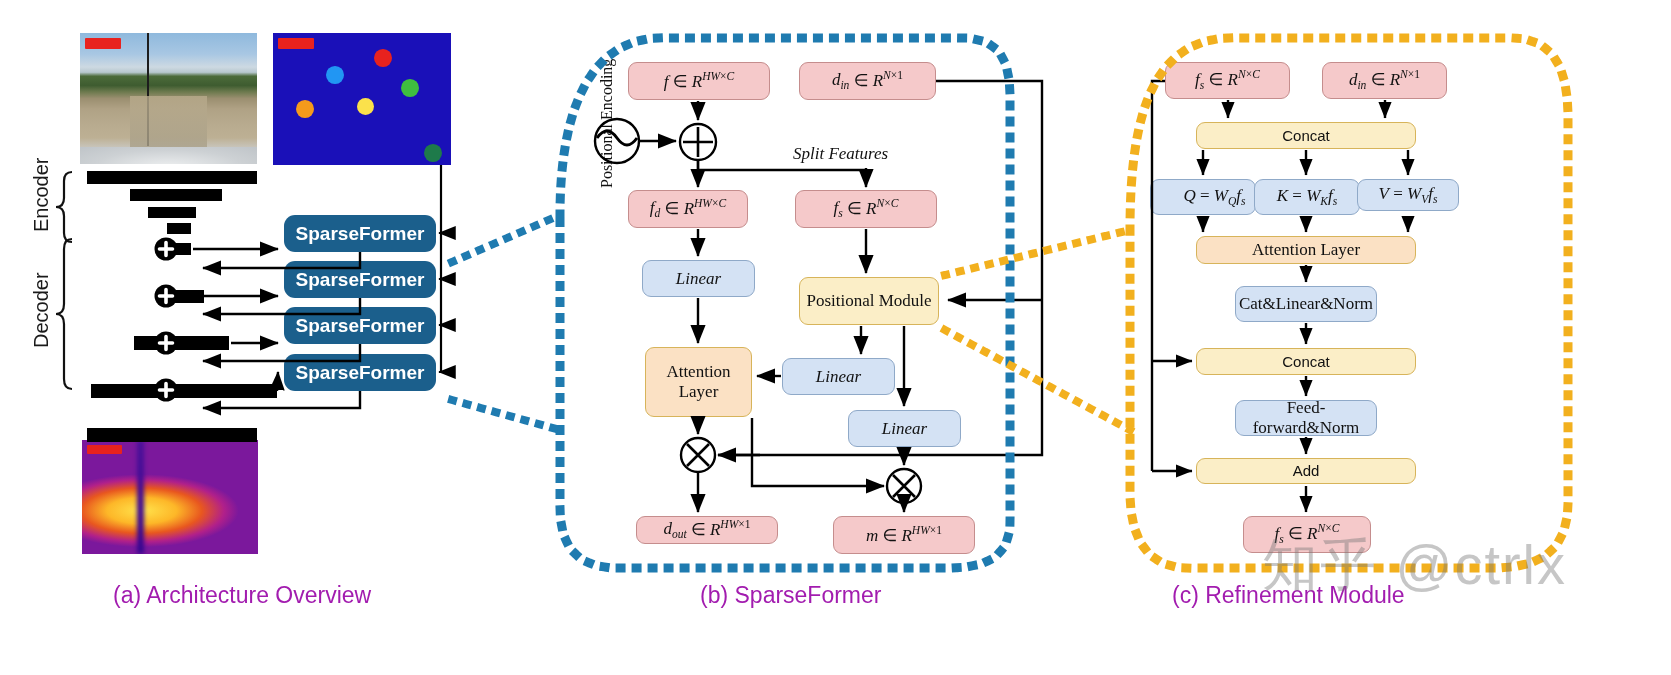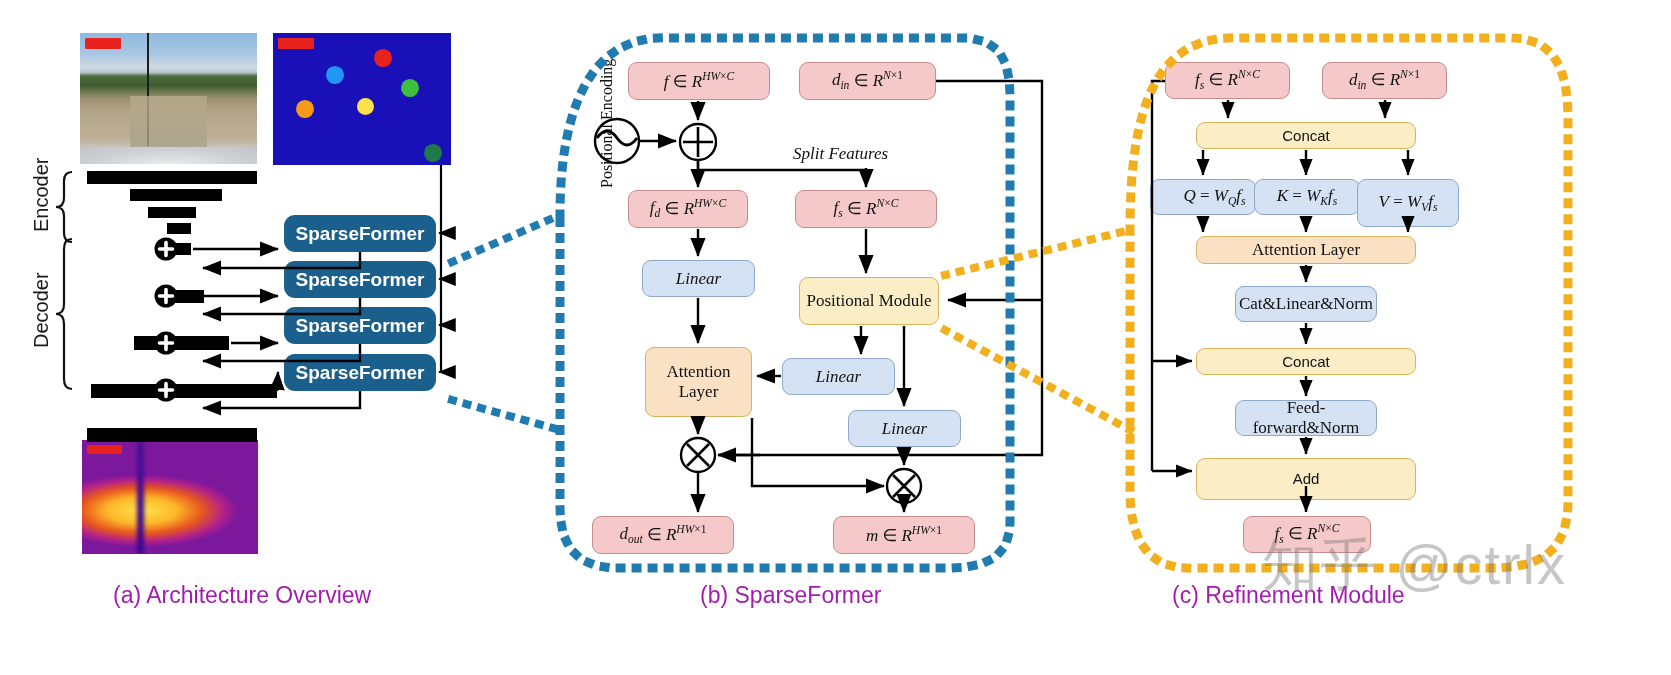--- a/index.html
+++ b/index.html
@@ -147,21 +147,21 @@
     </div>
 
   <div class="node blue" style="left:782px;top:358px;width:113px;height:37px;">
     <span class="it">Linear</span>
     </div>
 
   <div class="node blue" style="left:848px;top:410px;width:113px;height:37px;">
     <span class="it">Linear</span>
     </div>
 
-  <div class="node pink" style="left:592px;top:516px;width:142px;height:38px;">
+  <div class="node pink" style="left:636px;top:516px;width:142px;height:28px;">
     <span class="math">
       <i>d<sub>out</sub></i> ∈ <i>R</i><sup><i>HW</i>×1</sup></span>
     </div>
 
   <div class="node pink" style="left:833px;top:516px;width:142px;height:38px;">
     <span class="math">
       <i>m</i> ∈ <i>R</i><sup><i>HW</i>×1</sup></span>
     </div>
 
   <div class="pelabel" style="left:598px;top:188px;"><span>Positional Encoding</span></div>
@@ -183,42 +183,42 @@
     </div>
 
   <div class="node blue" style="left:1150px;top:179px;width:106px;height:36px;padding-left:23px;">
     <span class="math">
       <i>Q</i> = <i>W<sub>Q</sub></i><i>f<sub>s</sub></i></span>
     </div>
   <div class="node blue" style="left:1254px;top:179px;width:106px;height:36px;">
     <span class="math">
       <i>K</i> = <i>W<sub>K</sub></i><i>f<sub>s</sub></i></span>
     </div>
-  <div class="node blue" style="left:1357px;top:179px;width:102px;height:48px;">
+  <div class="node blue" style="left:1357px;top:179px;width:102px;height:32px;">
     <span class="math">
       <i>V</i> = <i>W<sub>V</sub></i><i>f<sub>s</sub></i></span>
     </div>
 
   <div class="node orange" style="left:1196px;top:236px;width:220px;height:28px;">
     <span>Attention Layer</span>
     </div>
 
   <div class="node blue" style="left:1235px;top:286px;width:142px;height:36px;">
     <span>Cat&amp;Linear&amp;Norm</span>
     </div>
 
   <div class="node yellow sans" style="left:1196px;top:348px;width:220px;height:27px;">
     <span>Concat</span>
     </div>
 
   <div class="node blue" style="left:1235px;top:400px;width:142px;height:36px;">
     <span>Feed-forward&amp;Norm</span>
     </div>
 
-  <div class="node yellow sans" style="left:1196px;top:458px;width:220px;height:42px;">
+  <div class="node yellow sans" style="left:1196px;top:458px;width:220px;height:26px;">
     <span>Add</span>
     </div>
 
   <div class="node pink" style="left:1243px;top:516px;width:128px;height:37px;">
     <span class="math">
       <i>f<sub>s</sub></i> ∈ <i>R</i><sup><i>N</i>×<i>C</i></sup></span>
     </div>
 
   <svg class="layer" viewBox="0 0 1671 675">
     <defs>

